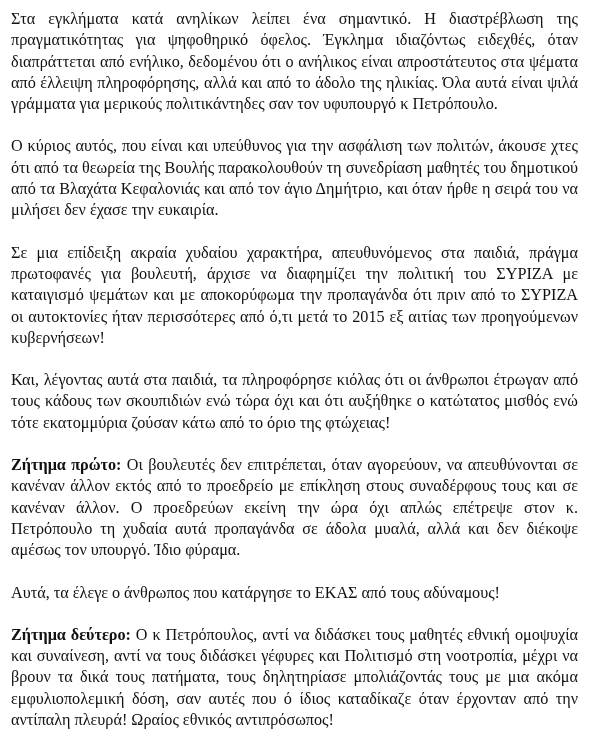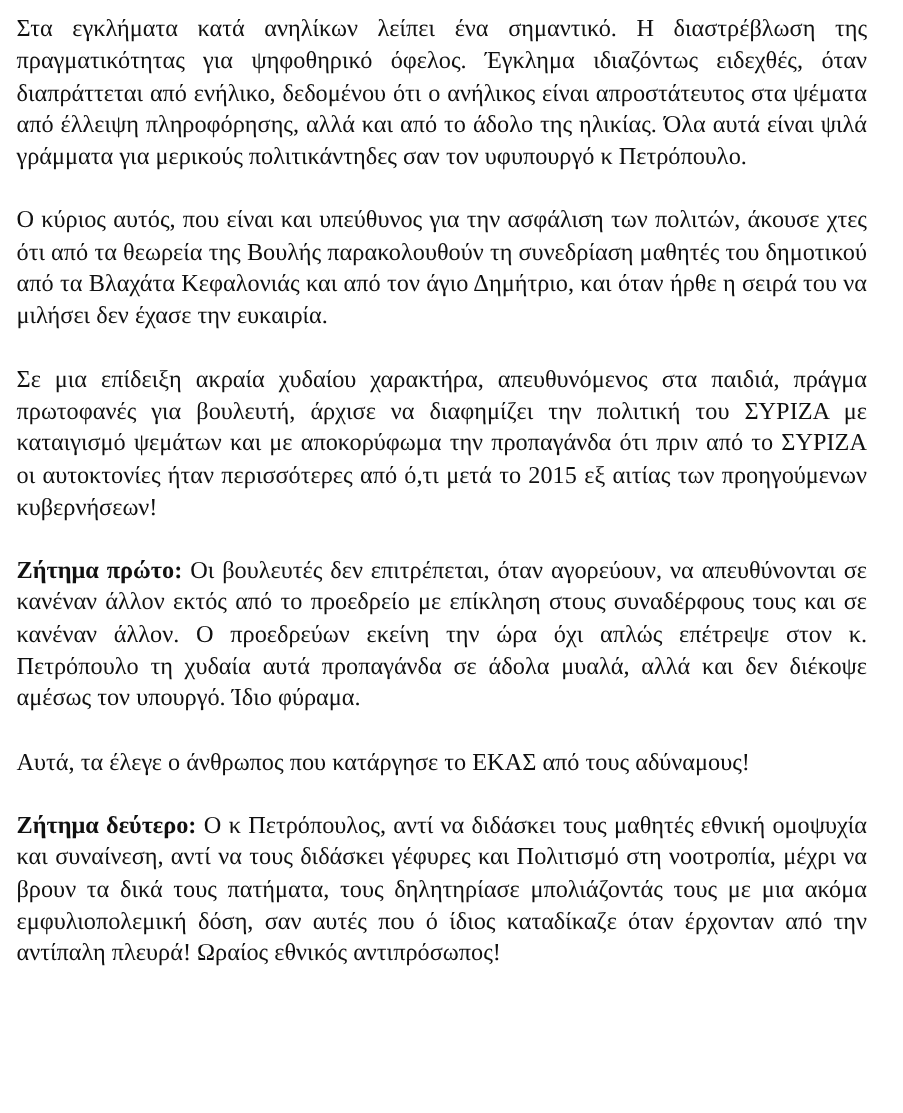--- a/index.html
+++ b/index.html
@@ -36,20 +36,23 @@
   <p>
     <span>Στα εγκλήματα κατά ανηλίκων λείπει ένα σημαντικό. Η διαστρέβλωση της πραγματικότητας για ψηφοθηρικό όφελος. Έγκλημα ιδιαζόντως ειδεχθές, όταν διαπράττεται από ενήλικο, δεδομένου ότι ο ανήλικος είναι απροστάτευτος στα ψέματα από έλλειψη πληροφόρησης, αλλά και από το άδολο της ηλικίας. Όλα αυτά είναι ψιλά γράμματα για μερικούς πολιτικάντηδες σαν τον υφυπουργό κ Πετρόπουλο.</span>
   </p>
   <p>
     <span>Ο κύριος αυτός, που είναι και υπεύθυνος για την ασφάλιση των πολιτών, άκουσε χτες ότι από τα θεωρεία της Βουλής παρακολουθούν τη συνεδρίαση μαθητές του δημοτικού από τα Βλαχάτα Κεφαλονιάς και από τον άγιο Δημήτριο, και όταν ήρθε η σειρά του να μιλήσει δεν έχασε την ευκαιρία.</span>
   </p>
   <p>
     <span>Σε μια επίδειξη ακραία χυδαίου χαρακτήρα, απευθυνόμενος στα παιδιά, πράγμα πρωτοφανές για βουλευτή, άρχισε να διαφημίζει την πολιτική του ΣΥΡΙΖΑ με καταιγισμό ψεμάτων και με αποκορύφωμα την προπαγάνδα ότι πριν από το ΣΥΡΙΖΑ οι αυτοκτονίες ήταν περισσότερες από ό,τι μετά το 2015 εξ αιτίας των προηγούμενων κυβερνήσεων!</span>
   </p>
   <p>
+    <span>Και, λέγοντας αυτά στα παιδιά, τα πληροφόρησε κιόλας ότι οι άνθρωποι έτρωγαν από τους κάδους των σκουπιδιών ενώ τώρα όχι και ότι αυξήθηκε ο κατώτατος μισθός ενώ τότε εκατομμύρια ζούσαν κάτω από το όριο της φτώχειας!</span>
+  </p>
+  <p>
     <span class="lead">Ζήτημα πρώτο:</span><span> Οι βουλευτές δεν επιτρέπεται, όταν αγορεύουν, να απευθύνονται σε κανέναν άλλον εκτός από το προεδρείο με επίκληση στους συναδέρφους τους και σε κανέναν άλλον. Ο προεδρεύων εκείνη την ώρα όχι απλώς επέτρεψε στον κ. Πετρόπουλο τη χυδαία αυτά προπαγάνδα σε άδολα μυαλά, αλλά και δεν διέκοψε αμέσως τον υπουργό. Ίδιο φύραμα.</span>
   </p>
   <p>
     <span>Αυτά, τα έλεγε ο άνθρωπος που κατάργησε το ΕΚΑΣ από τους αδύναμους!</span>
   </p>
   <p>
     <span class="lead">Ζήτημα δεύτερο:</span><span> Ο κ Πετρόπουλος, αντί να διδάσκει τους μαθητές εθνική ομοψυχία και συναίνεση, αντί να τους διδάσκει γέφυρες και Πολιτισμό στη νοοτροπία, μέχρι να βρουν τα δικά τους πατήματα, τους δηλητηρίασε μπολιάζοντάς τους με μια ακόμα εμφυλιοπολεμική δόση, σαν αυτές που ό ίδιος καταδίκαζε όταν έρχονταν από την αντίπαλη πλευρά! Ωραίος εθνικός αντιπρόσωπος!</span>
   </p>
 </div>
 

